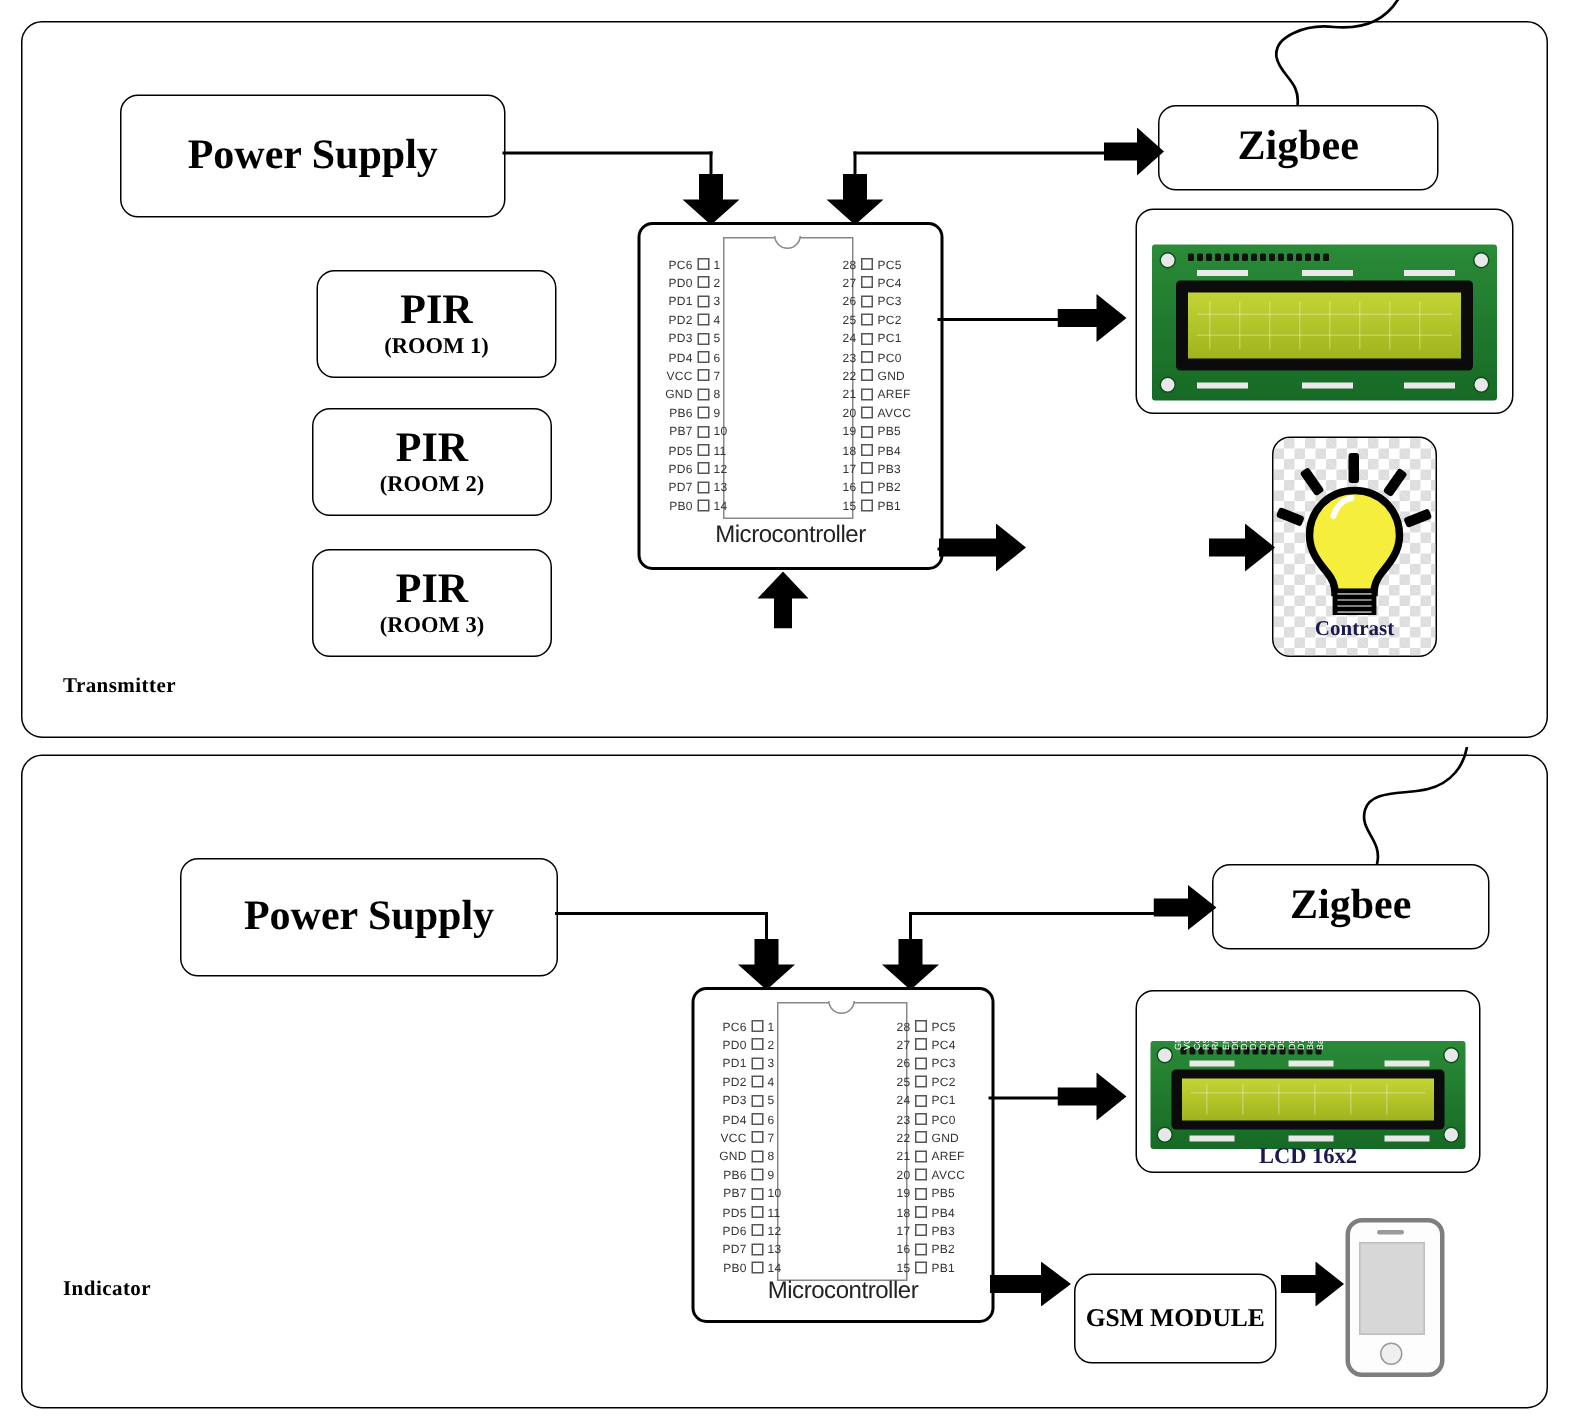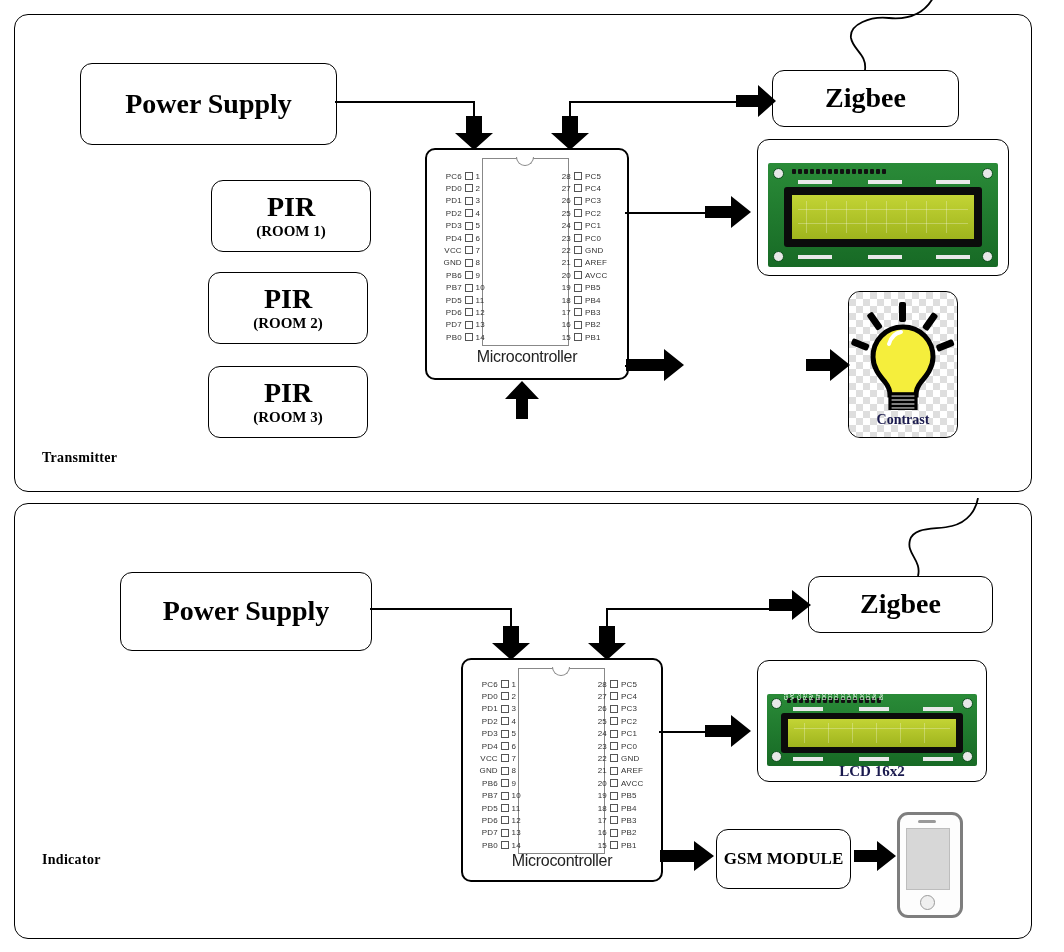--- a/index.html
+++ b/index.html
@@ -374,21 +374,21 @@
   <div class="panel-label" style="left:42px;top:852px;">Indicator</div>
 
   <div class="blk" style="left:120px;top:572px;width:250px;height:77px;">
     <span class="t1">Power Supply</span>
   </div>
 
   <div class="blk" style="left:808px;top:576px;width:183px;height:55px;">
     <span class="t1">Zigbee</span>
   </div>
 
-  <div class="blk" style="left:716px;top:829px;width:133px;height:58px;align-items:center;">
+  <div class="blk" style="left:716px;top:849px;width:133px;height:58px;align-items:center;">
     <span class="t2" style="font-size:17px;">GSM MODULE</span>
   </div>
 
   <div class="mcu" style="left:461px;top:658px;width:198px;height:220px;">
     <div class="mcu-inner" style="left:55px;top:8px;width:85px;height:184px;"></div>
     <div class="mcu-notch" style="left:89px;top:7px;"></div>
     <div id="rx-pins-left" style="position:absolute;left:6px;top:18px;width:58px;">
         <div class="pinrow left" style="top: 0px; left: 0px; width: 100%;">
           <span class="nm">PC6</span>
           <span class="pad"></span>

